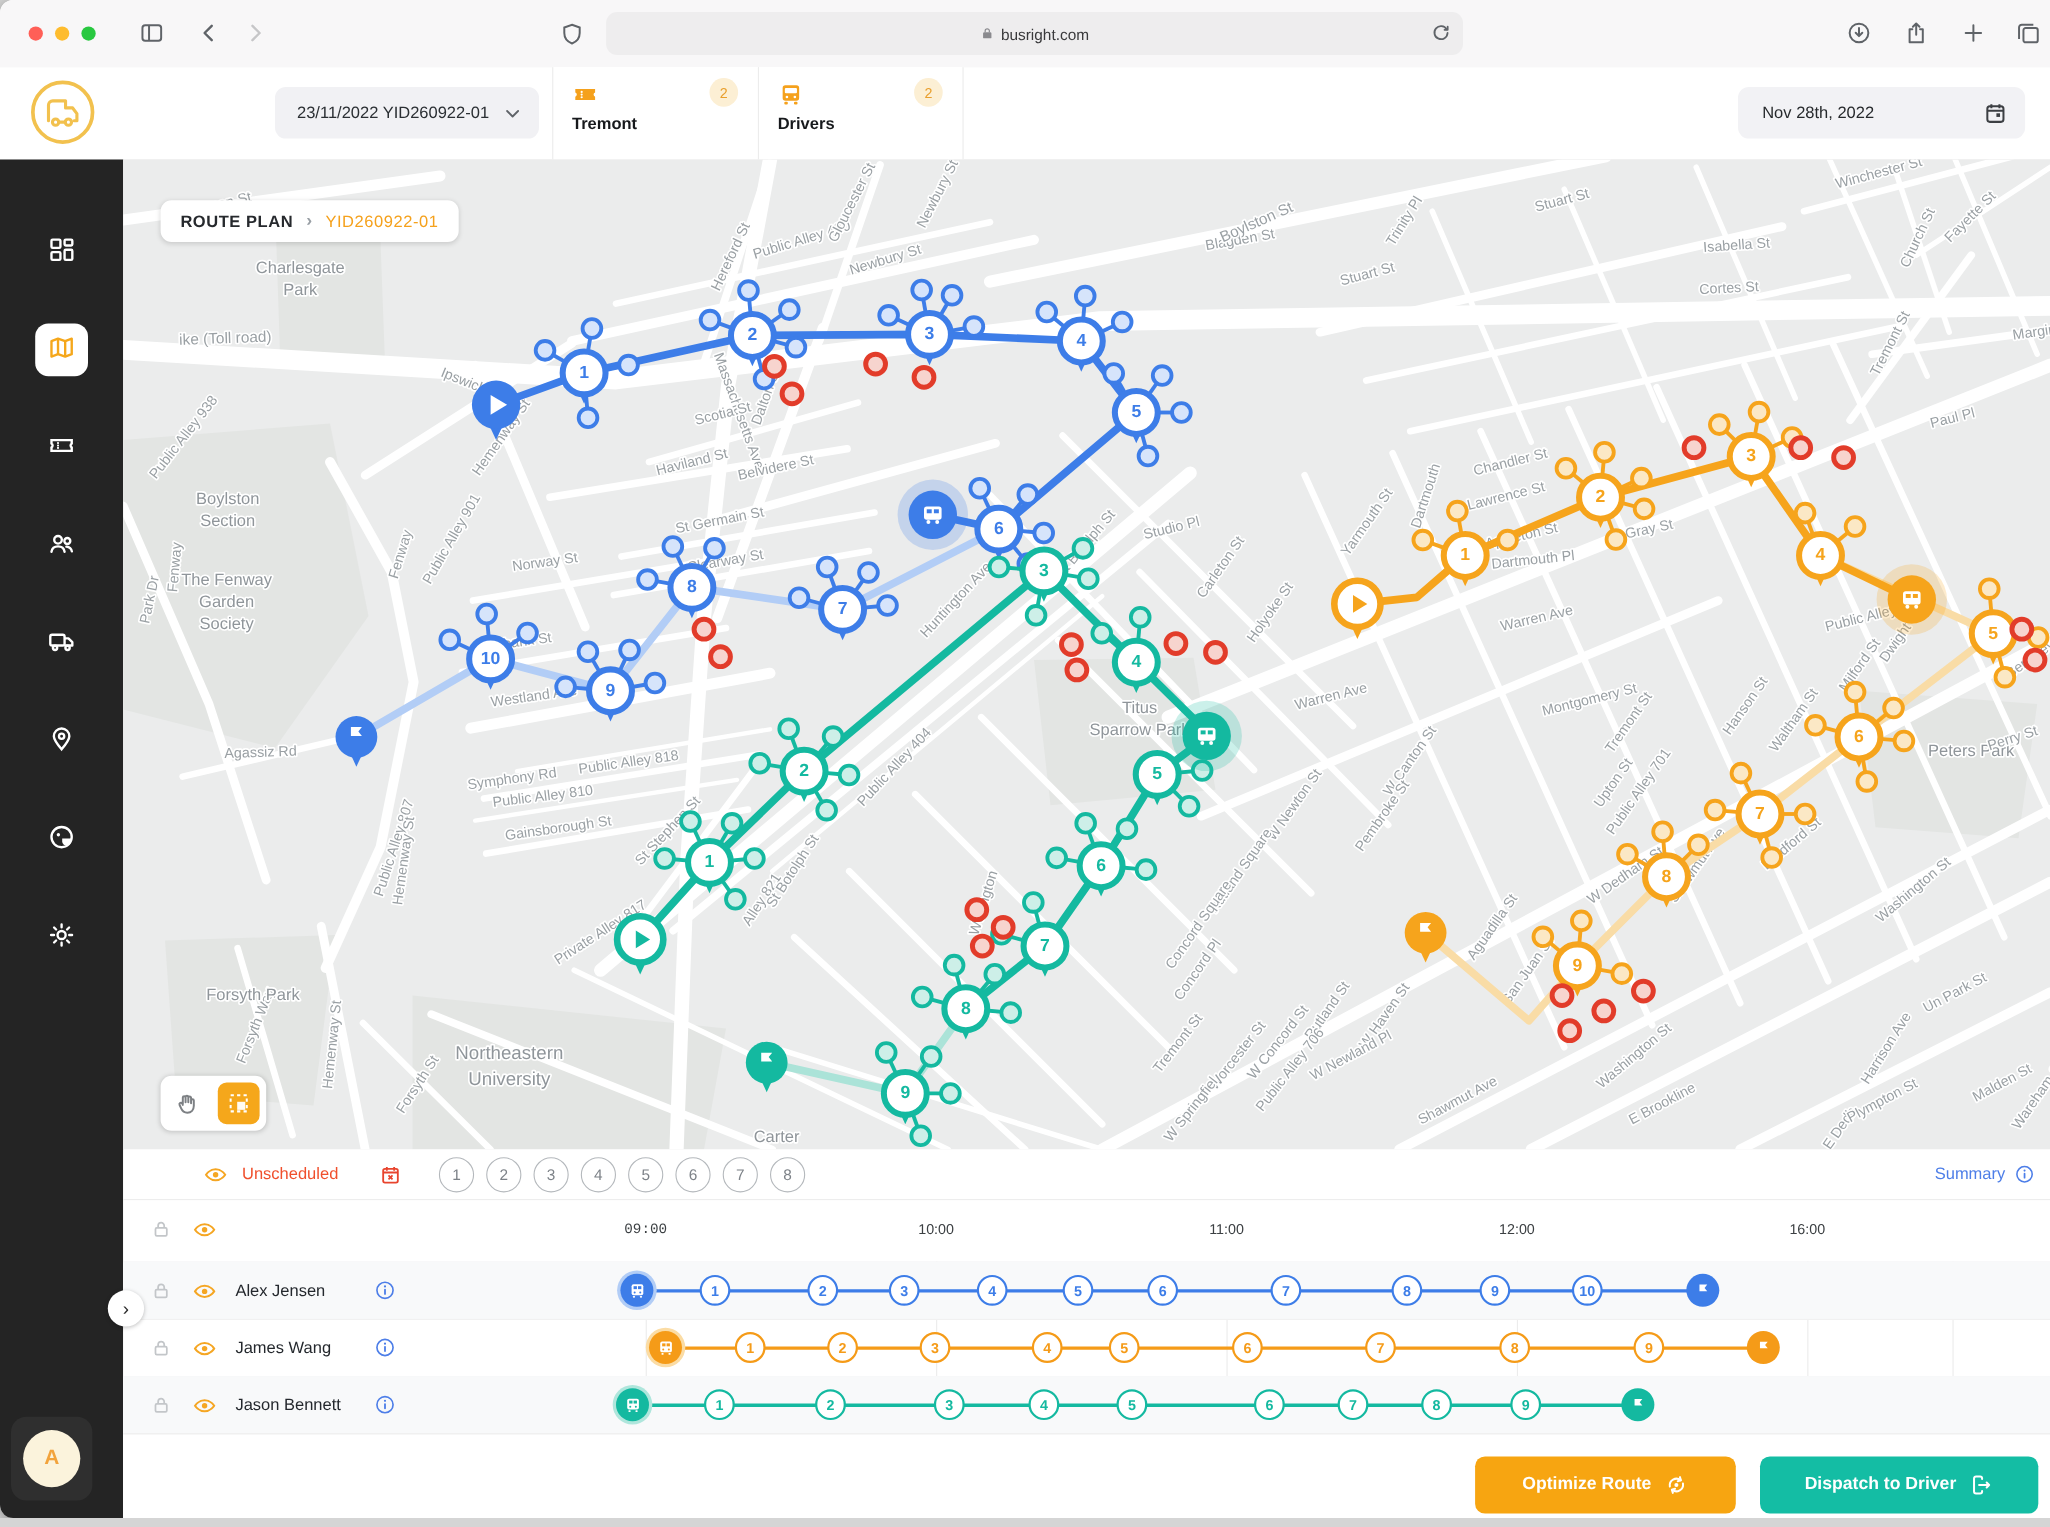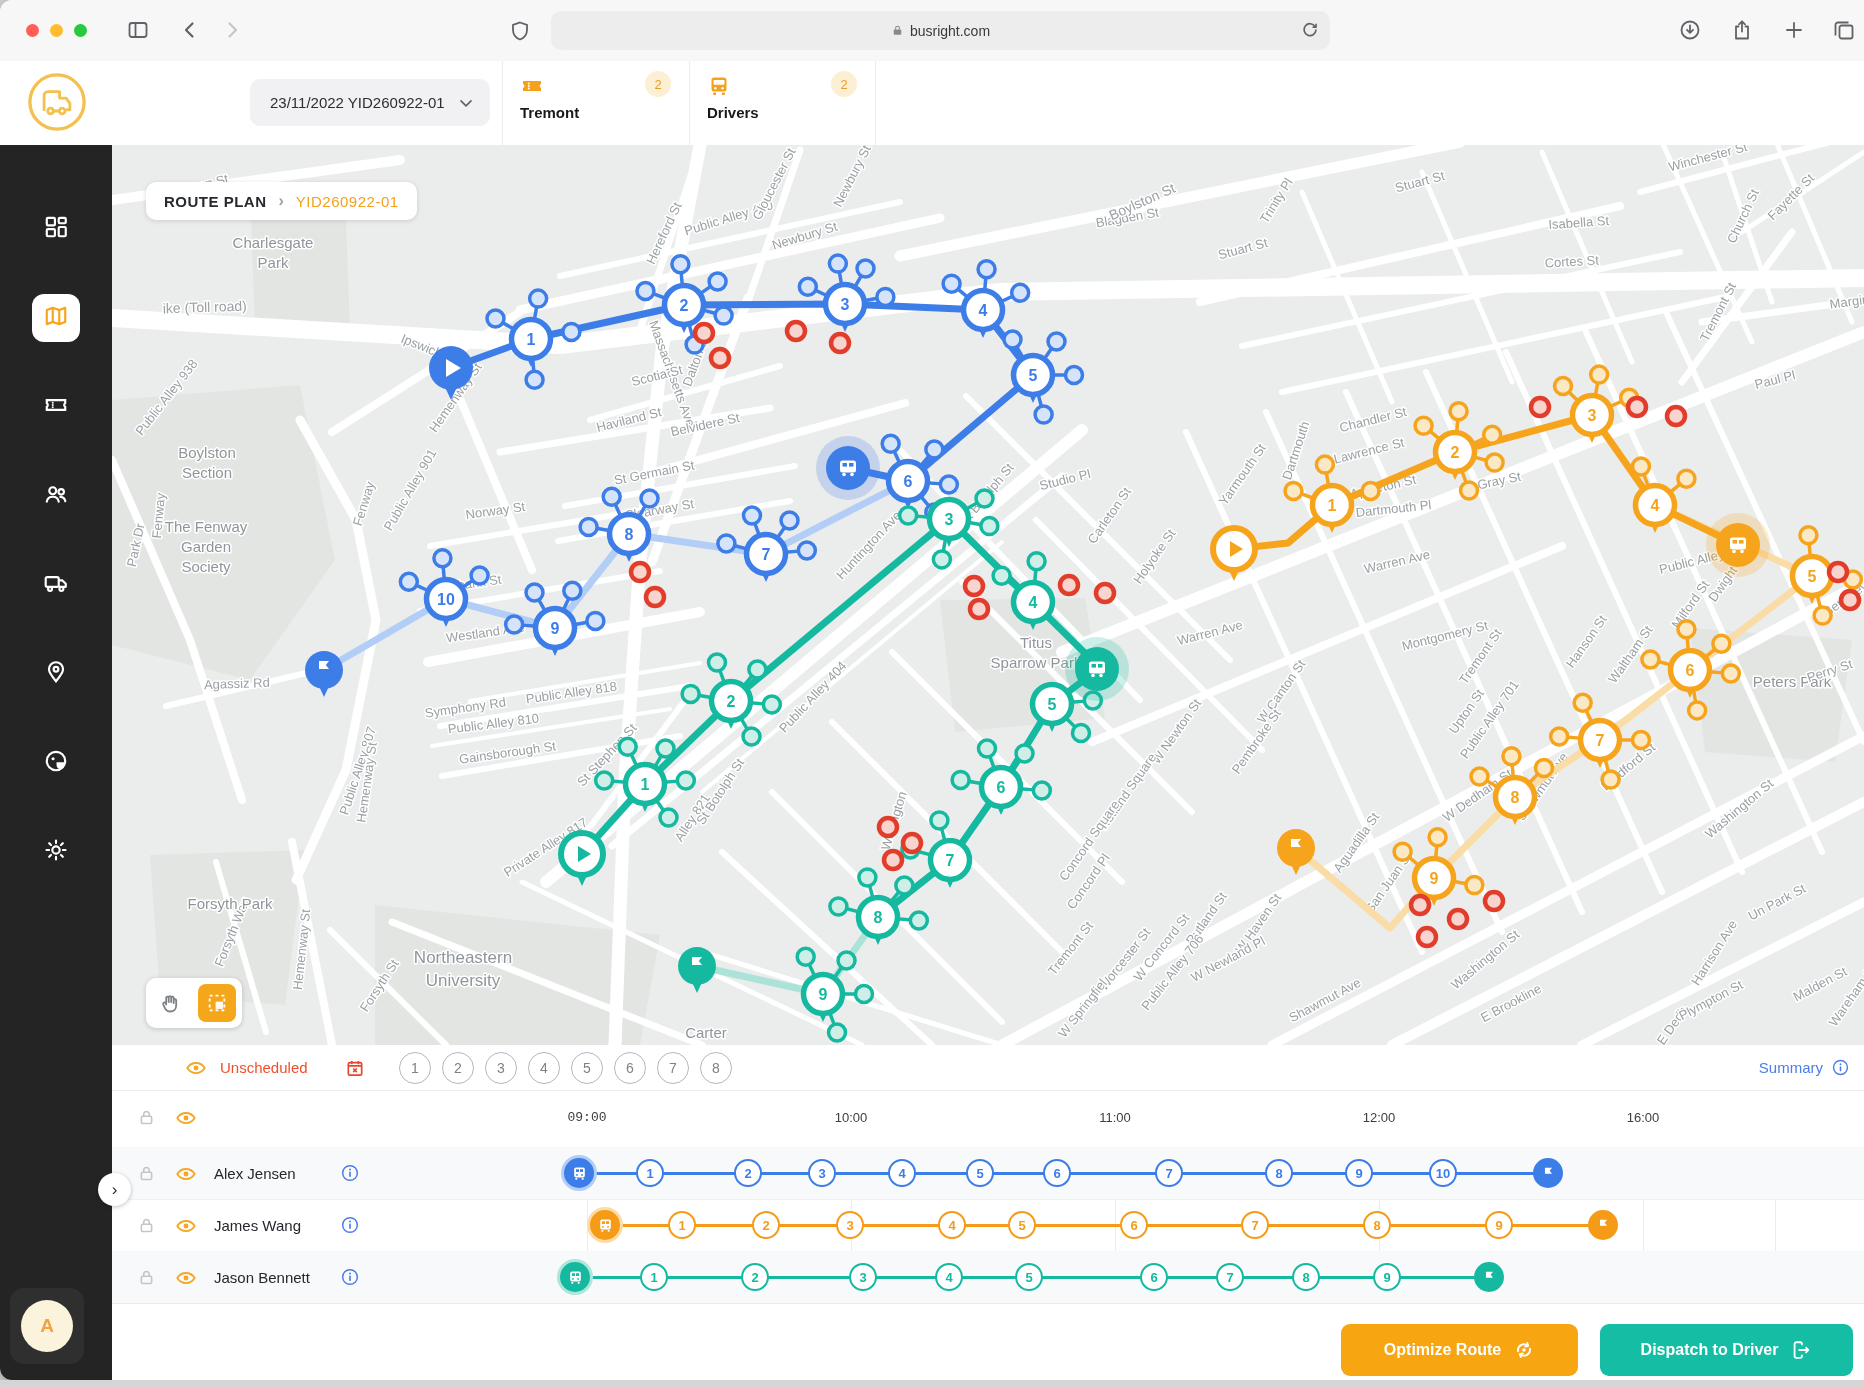--- a/index.html
+++ b/index.html
@@ -192,20 +192,30 @@
                 <rect x="6" y="18.5" width="3.2" height="2.5" rx="1"></rect>
                 <rect x="14.8" y="18.5" width="3.2" height="2.5" rx="1"></rect>
               </g>
               <rect x="6.5" y="6" width="11" height="4.8" rx="1" fill="#fff"></rect>
               <circle cx="8.4" cy="14.2" r="1.2" fill="#fff"></circle>
               <circle cx="15.6" cy="14.2" r="1.2" fill="#fff"></circle>
             </svg></span>
         <span class="tlabel">Drivers</span>
         <span class="badge">2</span>
       </div>
+    </div>
+    <div class="datepick">
+      <span>Nov 28th, 2022</span>
+      <span class="cal"><svg viewBox="0 0 24 24">
+            <g fill="none" stroke="currentColor" stroke-width="2">
+              <rect x="4" y="5" width="16" height="15.5" rx="2.5"></rect>
+              <path d="M4 9.5h16M8 3v4M16 3v4"></path>
+            </g>
+            <rect x="13" y="12" width="3.6" height="3.6" fill="currentColor"></rect>
+          </svg></span>
     </div>
   </div>
 
   <div class="sidebar">
     <div id="sidebar-items">
         <div class="side-item" style="top: 60px;">
           <span><svg viewBox="0 0 24 24">
               <g fill="none" stroke="currentColor" stroke-width="2">
                 <rect x="3.5" y="3.5" width="7.5" height="7" rx="1"></rect>
                 <rect x="14.5" y="3.5" width="6.5" height="5" rx="1"></rect>

